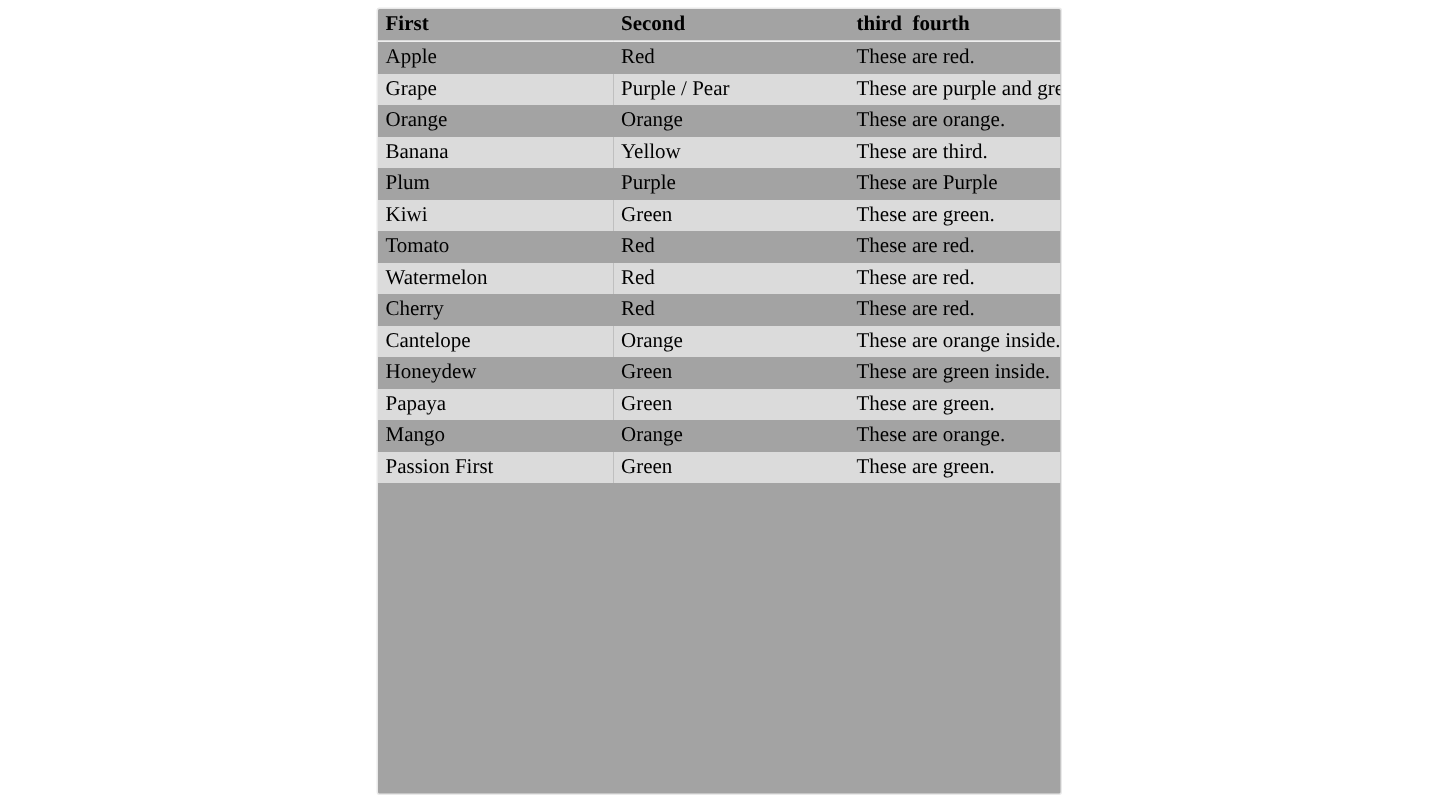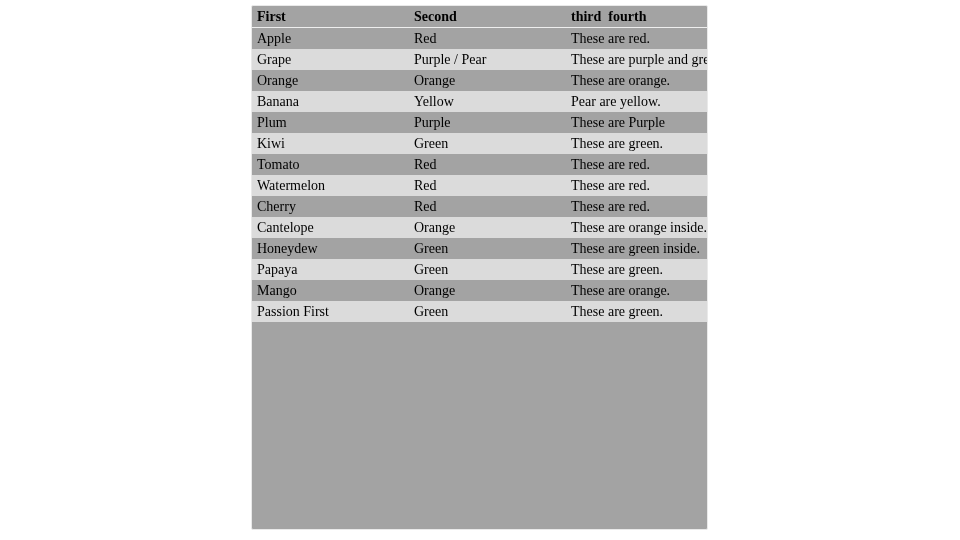--- a/index.html
+++ b/index.html
@@ -79,21 +79,21 @@
           <td>These are purple and green.</td>
         </tr>
         <tr>
           <td>Orange</td>
           <td>Orange</td>
           <td>These are orange.</td>
         </tr>
         <tr>
           <td>Banana</td>
           <td>Yellow</td>
-          <td>Pear are yellow.</td>
+          <td>These are third.</td>
         </tr>
         <tr>
           <td>Plum</td>
           <td>Purple</td>
           <td>These are Purple</td>
         </tr>
         <tr>
           <td>Kiwi</td>
           <td>Green</td>
           <td>These are green.</td>

